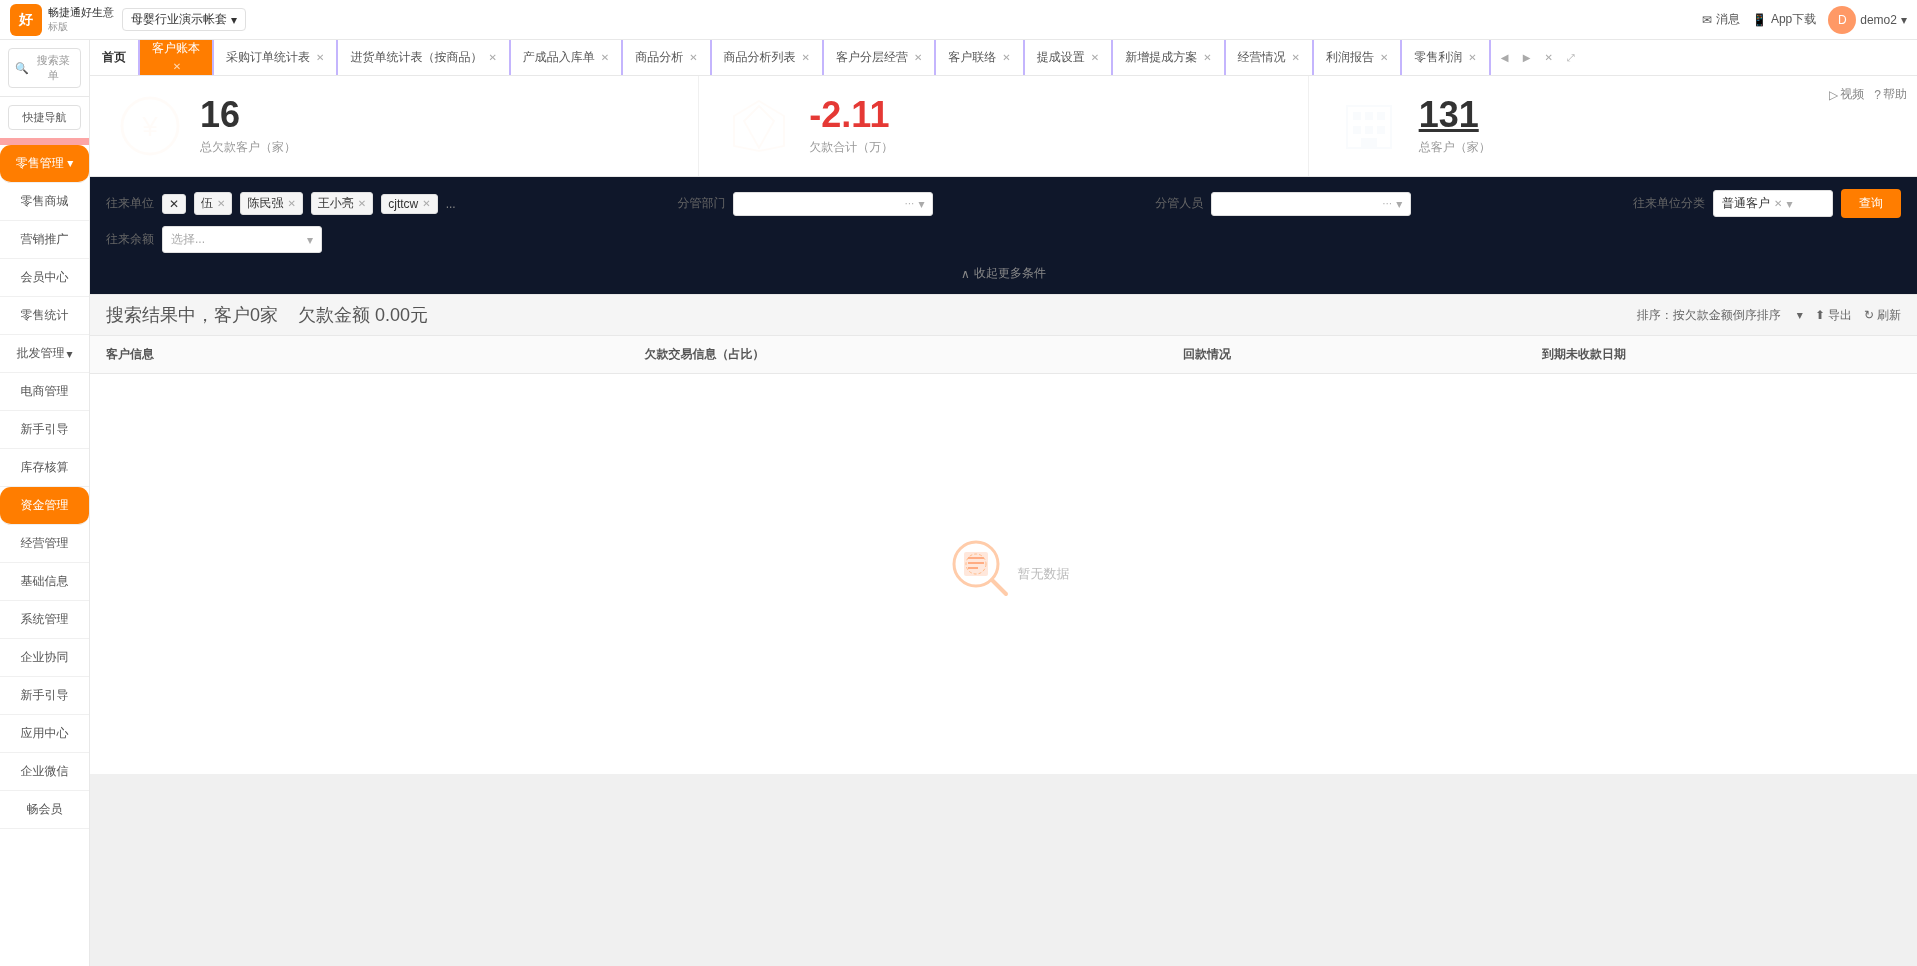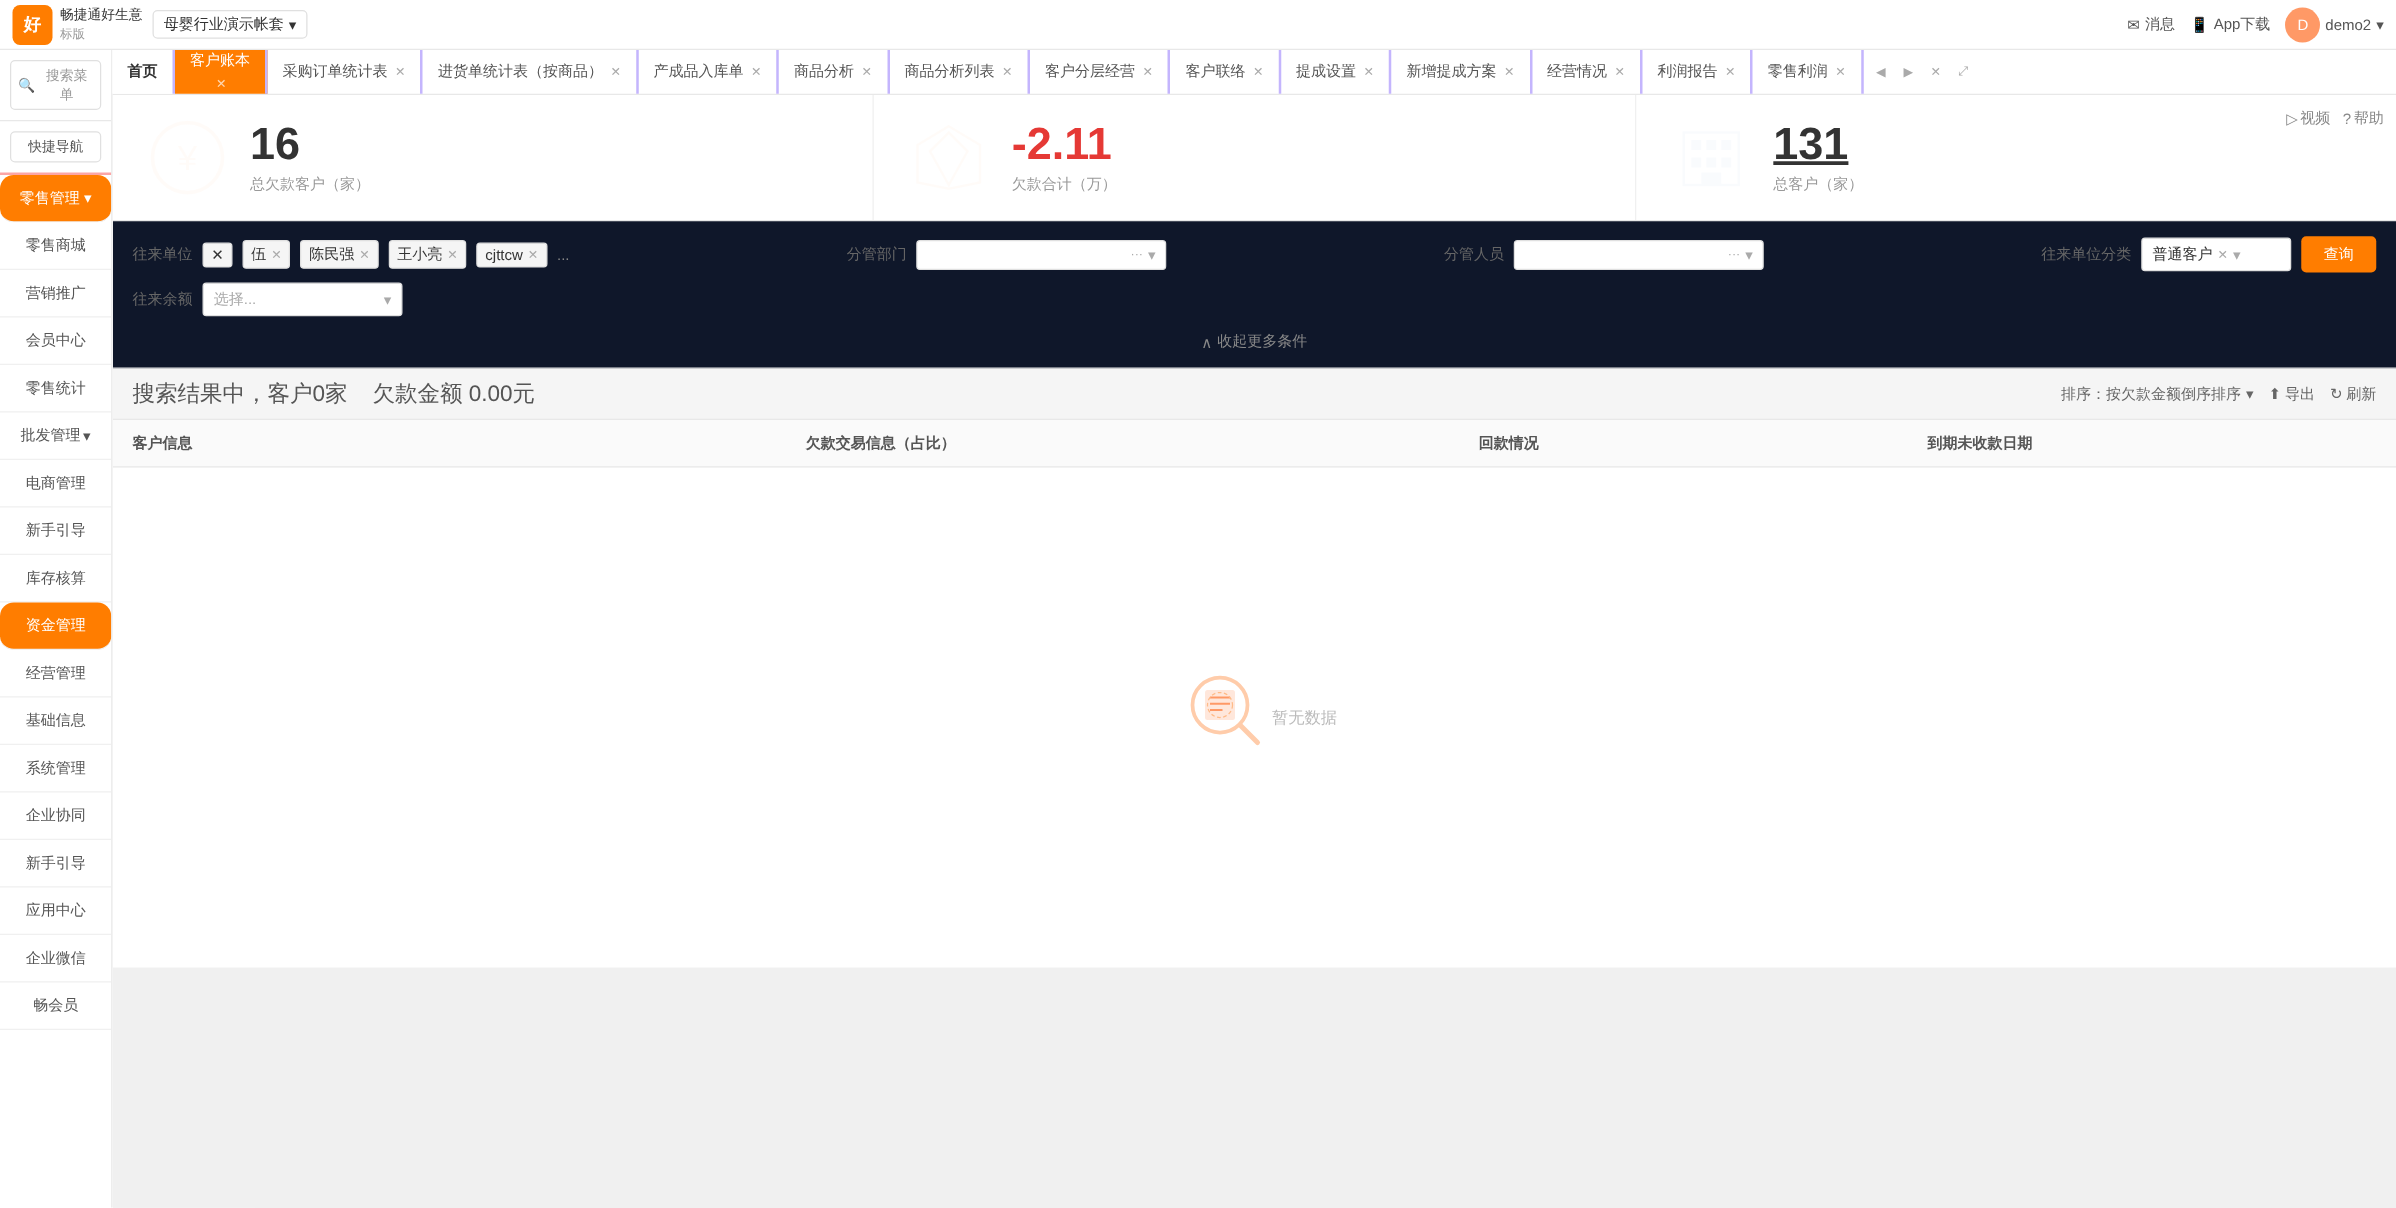--- a/index.html
+++ b/index.html
@@ -86,21 +86,21 @@
       padding: 4px 6px;
       font-size: 11px;
       color: #999;
       cursor: pointer;
       display: flex;
       align-items: center;
       gap: 4px;
     }
     .sidebar-nav-btn {
       padding: 8px;
-      border-bottom: 2px solid #fca5a5;
+      border-bottom: 7px solid #fca5a5;
     }
     .sidebar-nav-btn-inner {
       width: 100%;
       background: #fff;
       border: 1px solid #e0e0e0;
       border-radius: 4px;
       padding: 4px 6px;
       font-size: 11px;
       color: #555;
       cursor: pointer;
@@ -229,21 +229,21 @@
       background: #f5f5f5;
       padding: 8px 16px;
       display: flex;
       align-items: center;
       justify-content: space-between;
       border-bottom: 1px solid #e8e8e8;
     }
     .result-info { font-size: 18px; color: #555; }
     .result-actions { display: flex; align-items: center; gap: 12px; font-size: 12px; color: #666; }
     .result-action { display: flex; align-items: center; gap: 3px; cursor: pointer; }
-    .sort-select { display: flex; align-items: center; gap: 4px; cursor: pointer; }
+    .sort-select { display: flex; align-items: center; gap: 16px; cursor: pointer; }
 
     
     .data-table {
       background: #fff;
       width: 100%;
     }
     .table-header {
       display: grid;
       grid-template-columns: 3fr 3fr 2fr 2fr;
       padding: 10px 16px;

